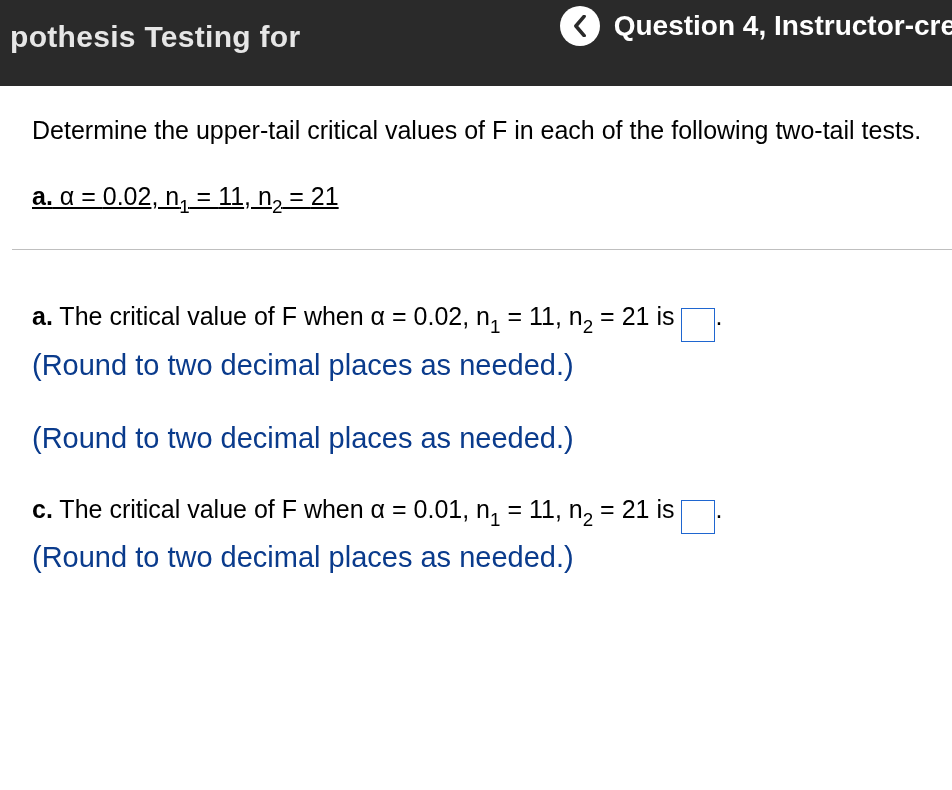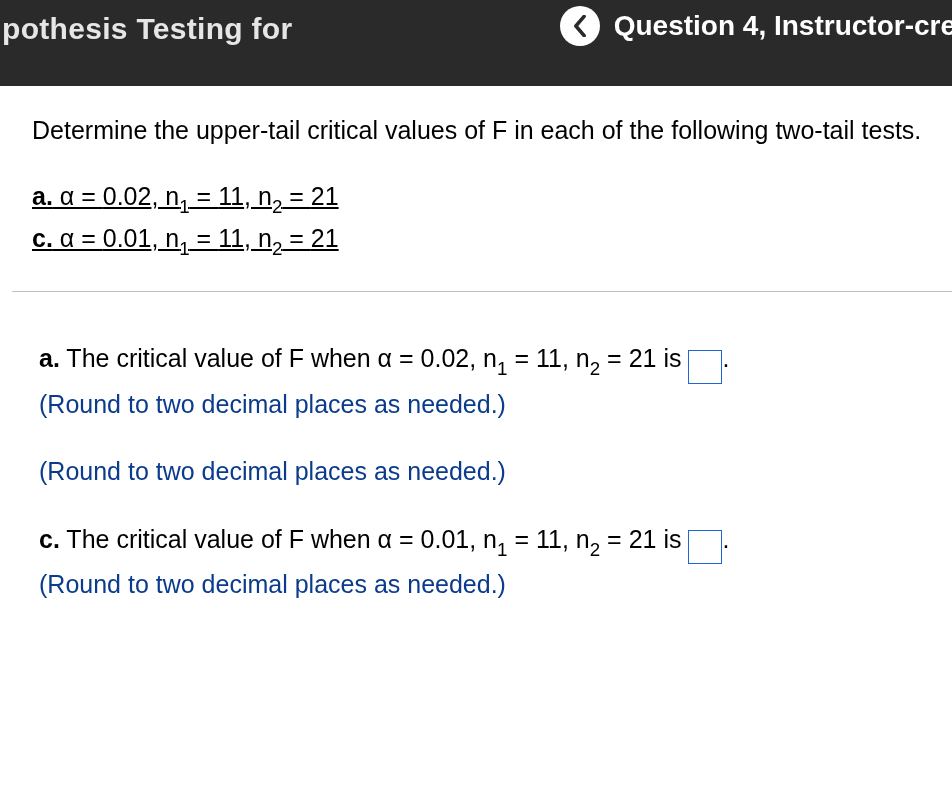--- a/index.html
+++ b/index.html
@@ -10,21 +10,21 @@
     background: #fff;
     overflow: hidden;
   }
   .header {
     background: #2a2a2a;
     height: 86px;
     display: flex;
     align-items: flex-start;
     color: #fff;
     position: relative;
-    padding: 8px;
+    padding: 16px;
   }
   .header-title {
     color: #e6e6e6;
     font-size: 30px;
     font-weight: 700;
     margin-left: -6px;
     margin-top: 4px;
     letter-spacing: 0.3px;
   }
   .q-region {
@@ -77,26 +77,25 @@
   .part-label { font-weight: 700; }
   .sub { vertical-align: sub; font-size: 0.75em; position: relative; top: 2px; }
   .divider {
     border: none;
     border-top: 1px solid #bfbfbf;
     margin: 30px -20px 48px -20px;
   }
   .answer-block {
     margin-bottom: 30px;
     line-height: 1.5;
-    margin-left: 7px;
   }
   .answer-line { white-space: nowrap; }
   .hint {
     color: #0a3b8c;
-    font-size: 25px;
+    font-size: 29px;
     margin-top: 2px;
   }
   .ans-input {
     display: inline-block;
     width: 34px; height: 34px;
     border: 1.8px solid #1f66d0;
     background: #fff;
     font-size: 20px;
     text-align: center;
     vertical-align: -6px;
@@ -119,26 +118,20 @@
 </div>
 
 <div class="content">
 
   <div class="prompt">Determine the upper-tail critical values of F in each of the following two-tail tests.</div>
 
   <div class="parts">
     <div class="part-line">
       <span class="part-label">a.</span>
       α = <span>0.02</span>,
-      n<span class="sub">1</span> = <span>11</span>,
-      n<span class="sub">2</span> = <span>21</span>
-    </div>
-    <div class="part-line">
-      <span class="part-label">c.</span>
-      α = <span>0.01</span>,
       n<span class="sub">1</span> = <span>11</span>,
       n<span class="sub">2</span> = <span>21</span>
     </div>
   </div>
 
   <hr class="divider">
 
   <div class="answer-block">
     <div class="answer-line">
       <span class="part-label">a.</span>

